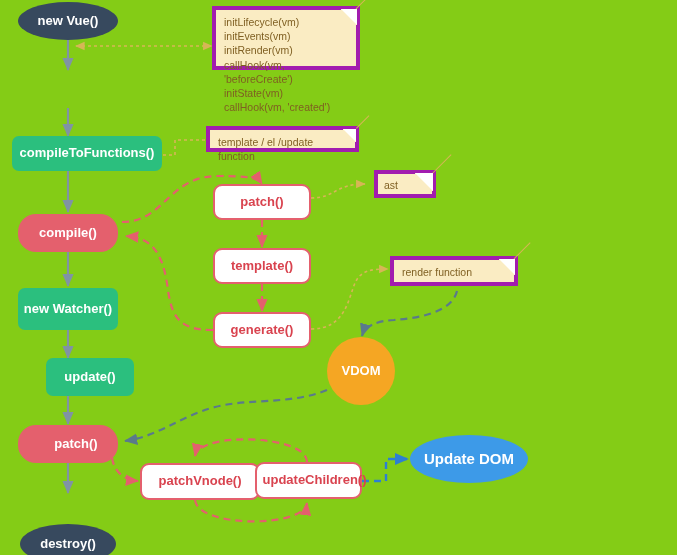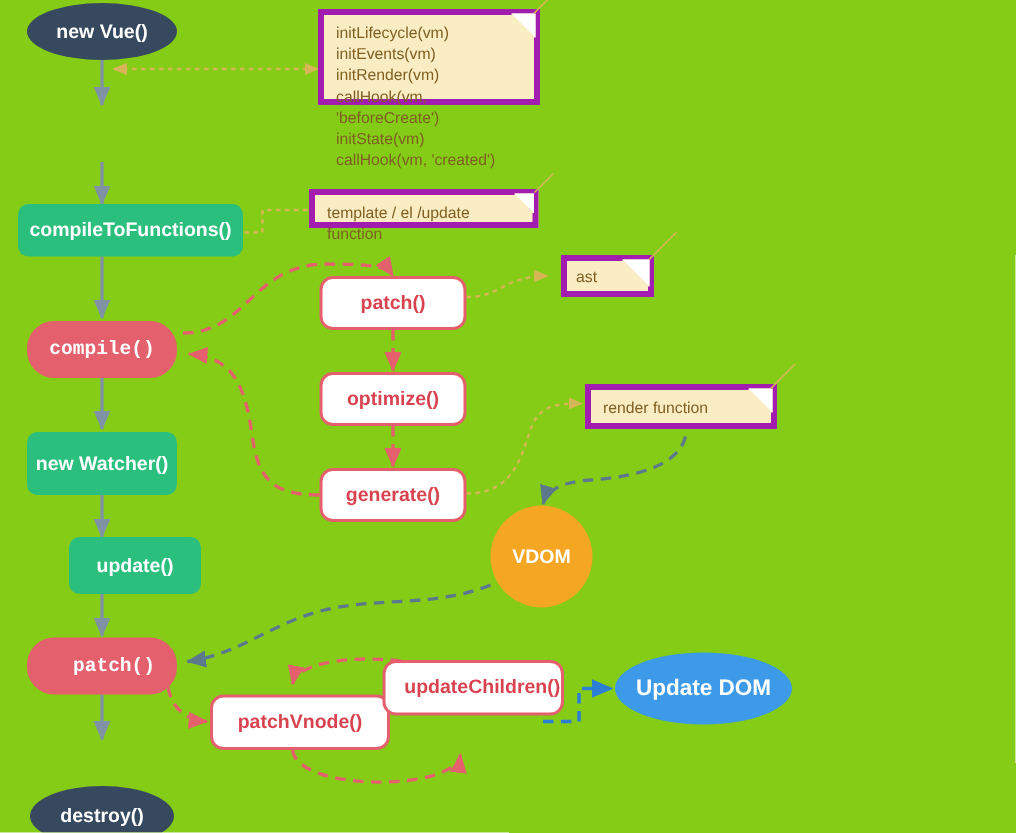--- a/index.html
+++ b/index.html
@@ -47,21 +47,20 @@
     background: #2BBF7E;
     color: #ffffff;
     border-radius: 7px;
     font-size: 13px;
   }
   .node-red {
     background: #E4606D;
     color: #ffffff;
     border-radius: 18px;
     font-size: 13px;
-    font-family: Liberation Mono, monospace;
   }
   .node-outline {
     background: #ffffff;
     border: 2px solid #E4606D;
     color: #D9434F;
     border-radius: 9px;
     font-size: 13px;
   }
   .node-circle {
     border-radius: 50%;
@@ -247,36 +246,36 @@
 
   <div class="node node-terminal" style="left:20px; top:524px; width:96px; height:40px;">
     <span>destroy()</span>
   </div>
 
   <div class="node node-outline" style="left:213px; top:184px; width:98px; height:36px;">
     <span>patch()</span>
   </div>
 
   <div class="node node-outline" style="left:213px; top:248px; width:98px; height:36px;">
-    <span>optimize()</span>
+    <span>template()</span>
   </div>
 
   <div class="node node-outline" style="left:213px; top:312px; width:98px; height:36px;">
     <span>generate()</span>
   </div>
 
   <div class="node node-circle" style="left:327px; top:337px; width:68px; height:68px;">
     <span>VDOM</span>
   </div>
 
   <div class="node node-outline" style="left:140px; top:463px; width:120px; height:37px;">
     <span>patchVnode()</span>
   </div>
 
-  <div class="node node-outline" style="left:255px; top:440px; width:121px; height:37px;padding-left:12px;">
+  <div class="node node-outline" style="left:255px; top:462px; width:107px; height:37px;padding-left:12px;">
     <span>updateChildren()</span>
   </div>
 
   <div class="node node-blue" style="left:410px; top:435px; width:118px; height:48px;">
     <span>Update DOM</span>
   </div>
 
   <div class="note" style="left:212px; top:6px; width:148px; height:64px;">
     <div class="note-body">initLifecycle(vm)
 initEvents(vm)

